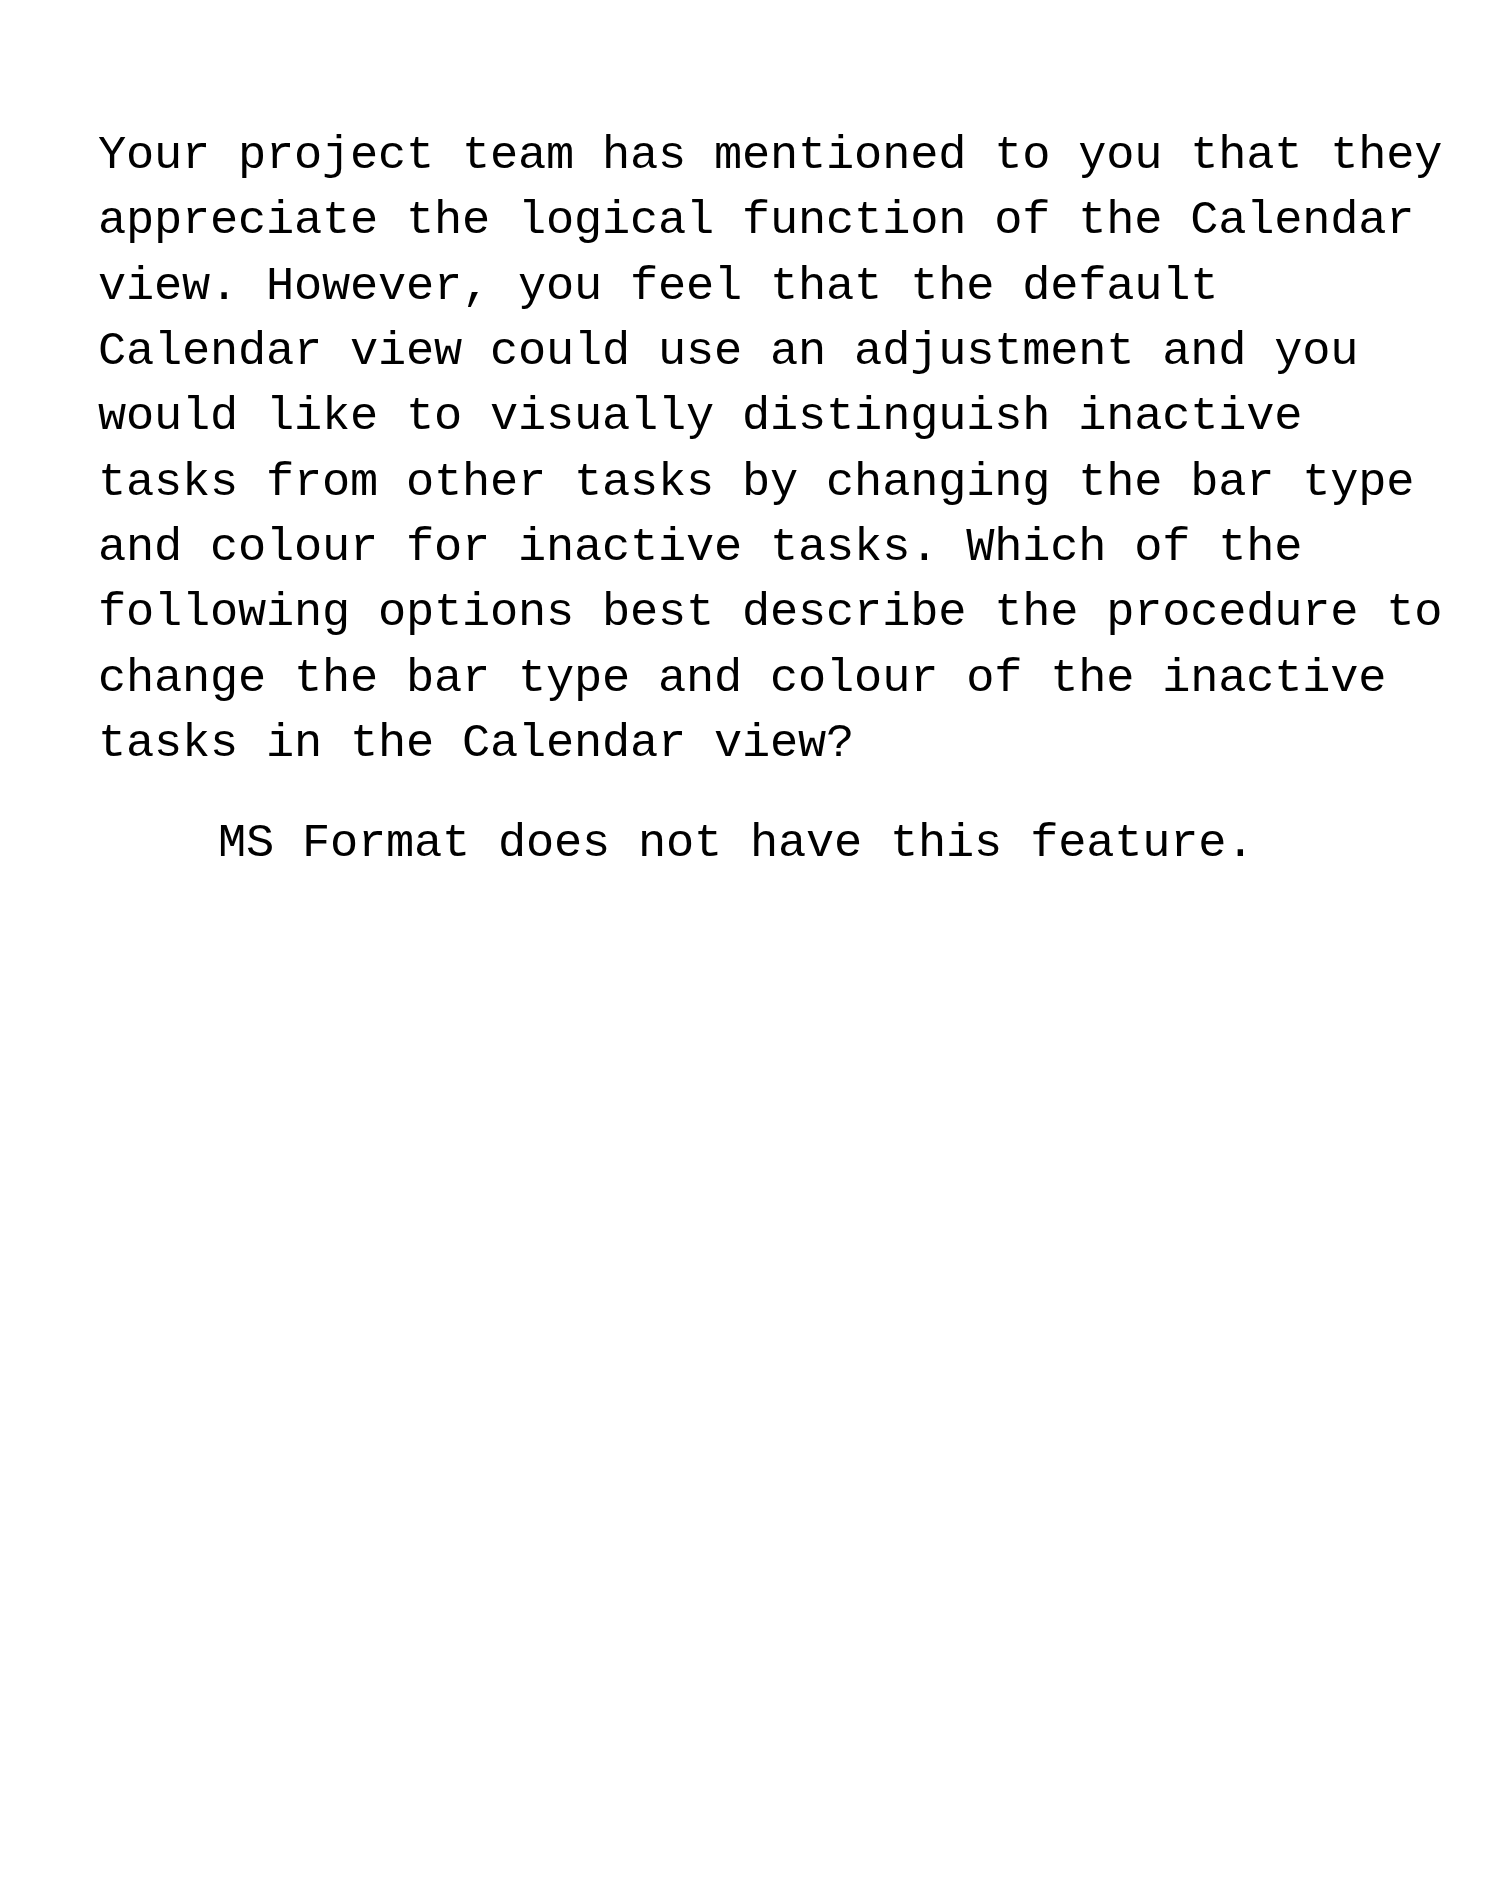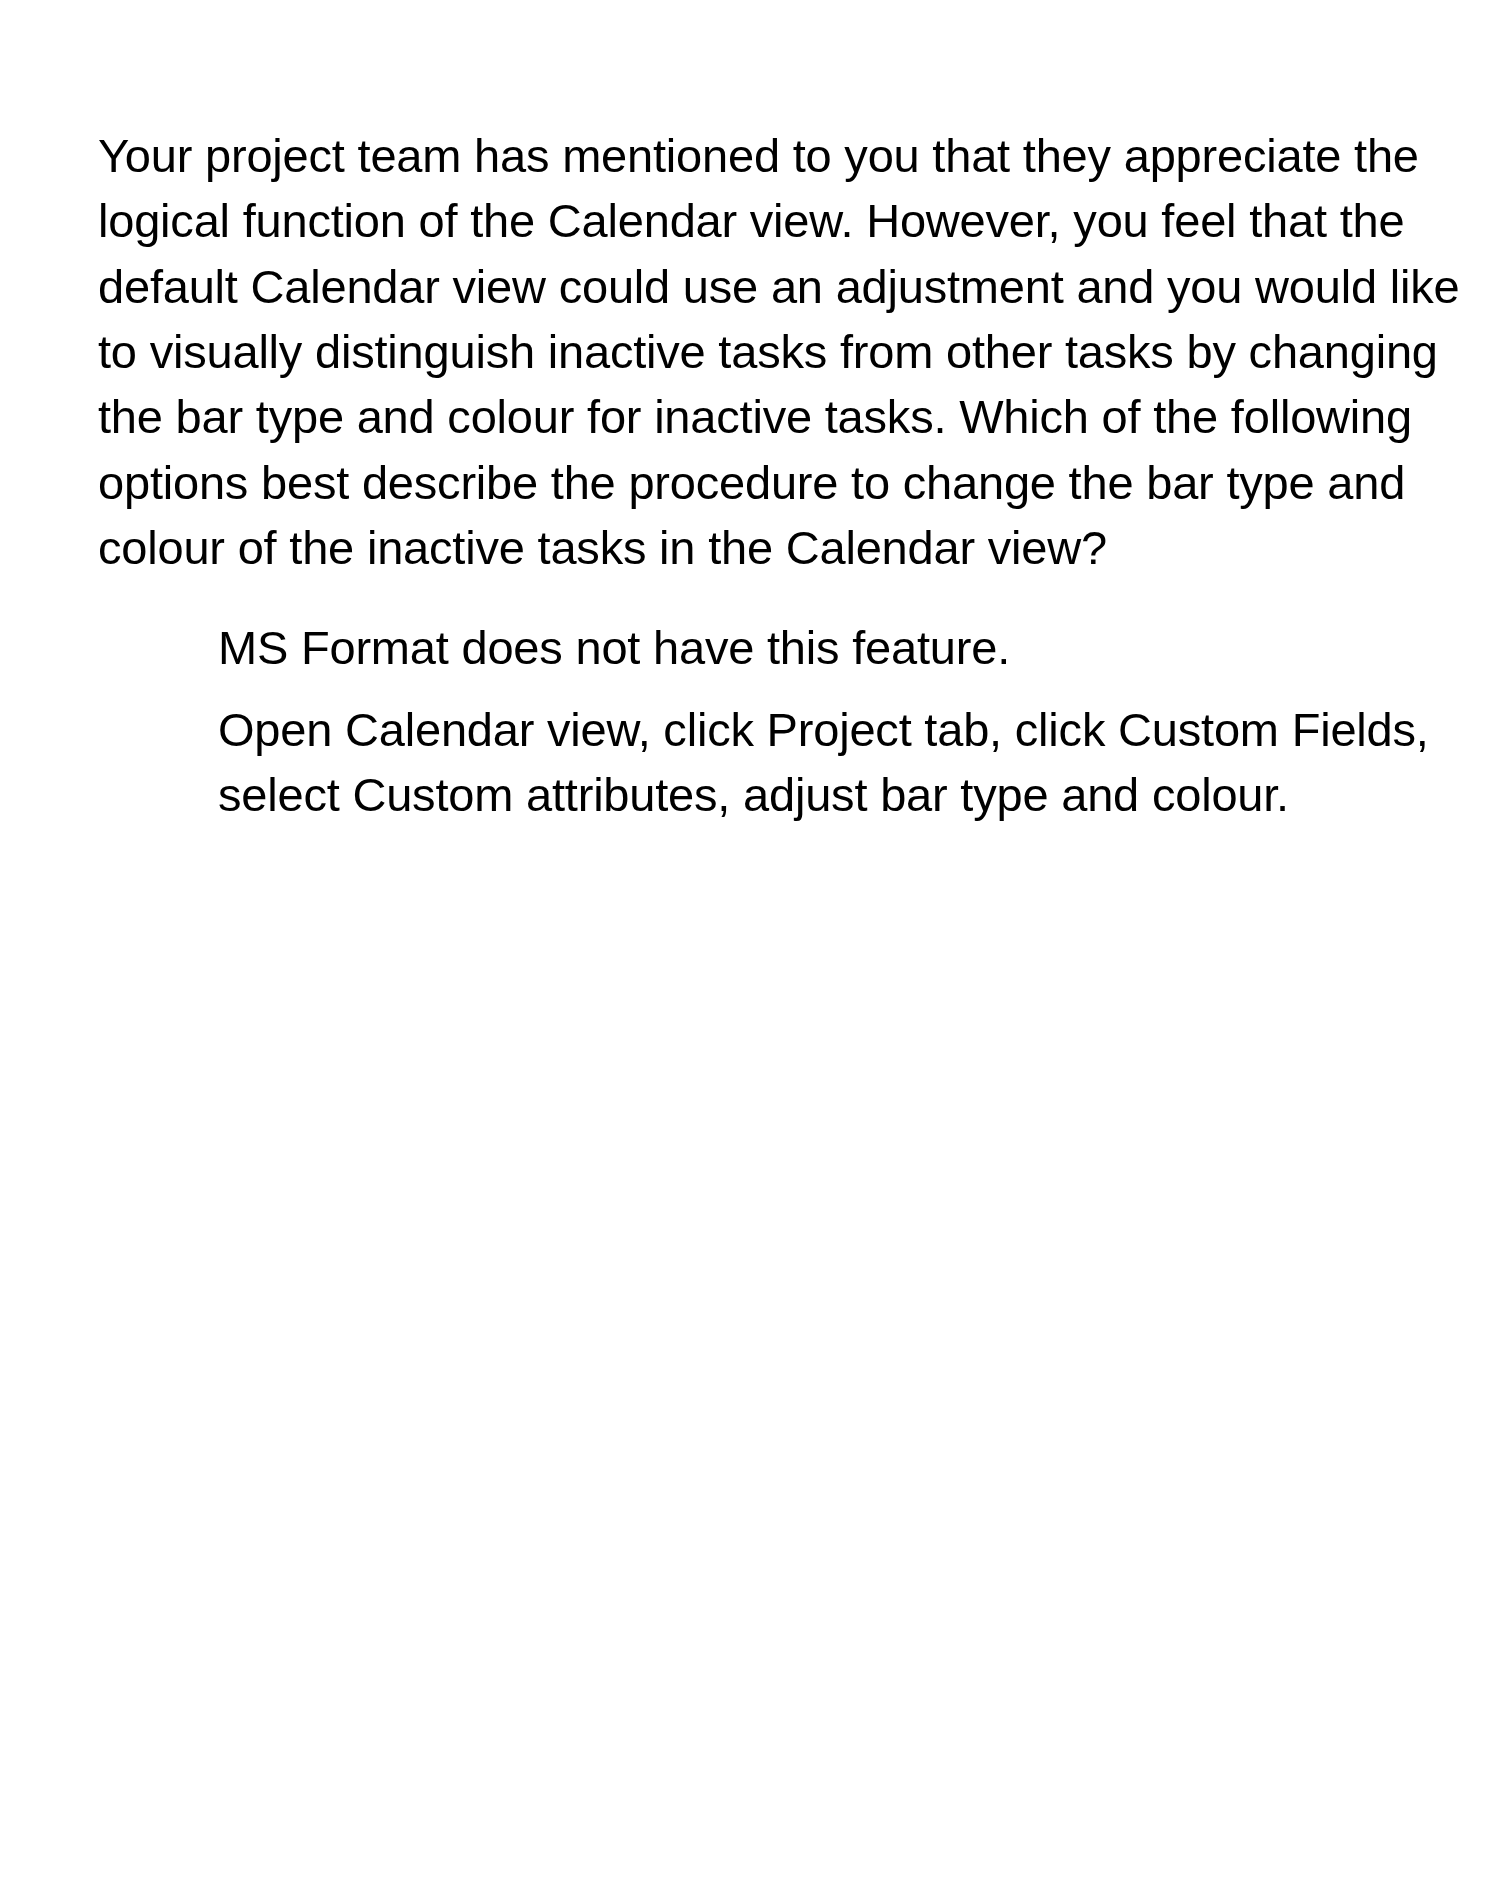--- a/index.html
+++ b/index.html
@@ -1,18 +1,19 @@
 <!DOCTYPE html>
 <html><head>
   <meta charset="utf-8">
   <style>
     * {
       margin: 16px;
       padding: 0;
       box-sizing: border-box;
+      font-family: Liberation Mono, monospace;
     }
     body {
       background: #ffffff;
       font-family: -apple-system, BlinkMacSystemFont, "Segoe UI", Helvetica, Arial, sans-serif;
       color: #000000;
       width: 1500px;
       padding: 75px 50px 50px 50px;
     }
     .question {
       font-size: 47px;
@@ -31,14 +32,13 @@
       margin-bottom: 4px;
     }
   </style>
 </head>
 <body>
 
 <div class="question">Your project team has mentioned to you that they appreciate the logical function of the Calendar view. However, you feel that the default Calendar view could use an adjustment and you would like to visually distinguish inactive tasks from other tasks by changing the bar type and colour for inactive tasks. Which of the following options best describe the procedure to change the bar type and colour of the inactive tasks in the Calendar view?</div>
 
 <div class="options">
   <div class="option">MS Format does not have this feature.</div>
-  <div class="option">Open Calendar view, click Project tab, click Custom Fields, select Custom attributes, adjust bar type and colour.</div>
 </div>
 
 </body></html>

